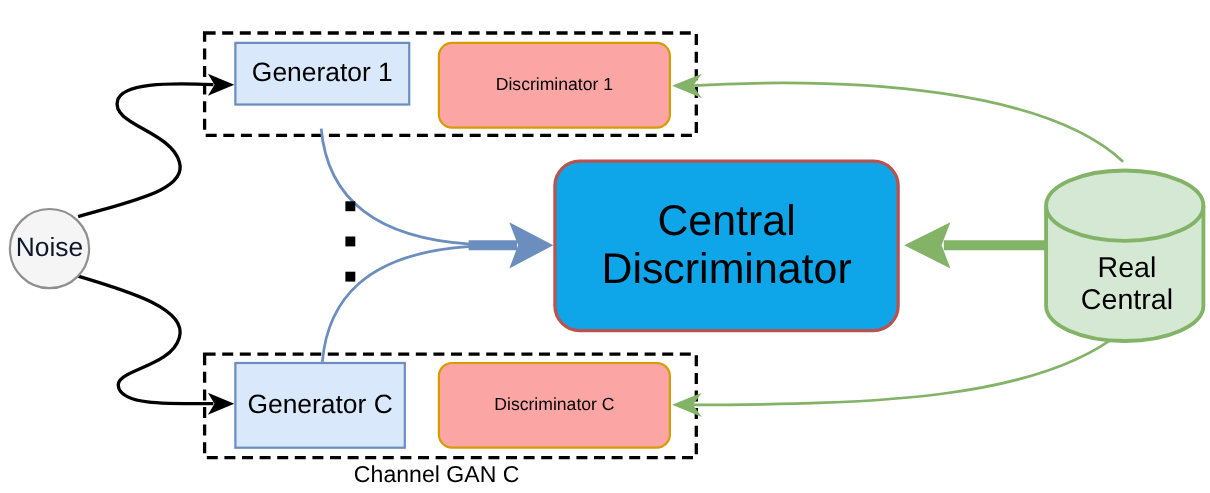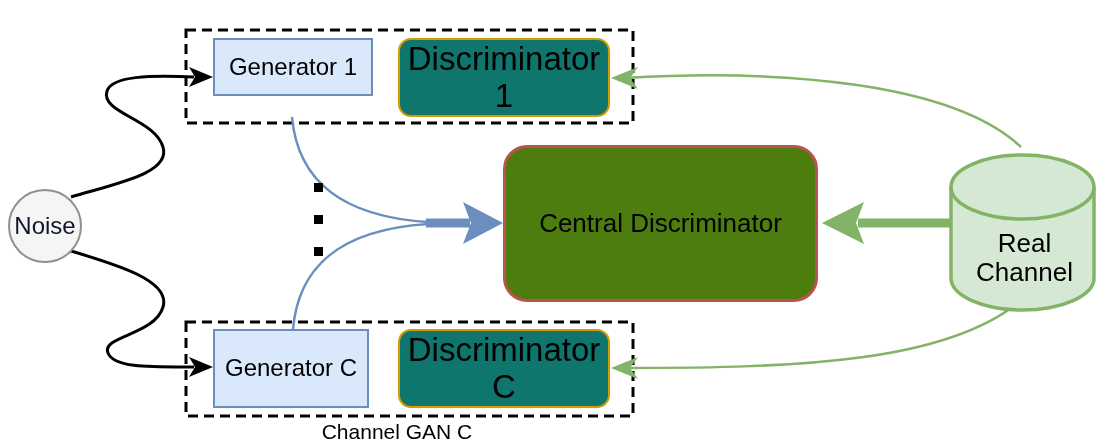--- a/index.html
+++ b/index.html
@@ -6,22 +6,22 @@
   .canvas{
     position:relative;width:1100px;height:448px;background:#ffffff;
     font-family:"Liberation Sans",sans-serif;overflow:hidden;color:#000;
   }
   svg.layer{position:absolute;left:0;top:0;width:1100px;height:448px;}
   .node{
     position:absolute;display:flex;align-items:center;justify-content:center;
     box-sizing:border-box;text-align:center;line-height:1.1;
   }
   .gen{background:#dae8fc;border:2.5px solid #6c8ebf;font-size:24px;}
-  .disc{background:#0f766e;border:2.5px solid #d79b00;border-radius:13px;font-size:33px;}
-  .central{background:#4d7c0f;border:3px solid #b85450;border-radius:24px;font-size:26px;}
+  .disc{background:#fca5a5;border:2.5px solid #d79b00;border-radius:13px;font-size:16px;}
+  .central{background:#0ea5e9;border:3px solid #b85450;border-radius:24px;font-size:39px;}
   .noise{background:#f5f5f5;border:2.5px solid #8f8f8f;border-radius:50%;font-size:24px;color:#0f172a;}
   .gtitle{position:absolute;font-size:21px;text-align:center;white-space:nowrap;}
   .dataset-label{
     position:absolute;font-size:26px;text-align:center;line-height:29px;
   }
 </style>
 </head>
 <body>
 
 <div class="canvas">
@@ -79,16 +79,16 @@
     <span>Discriminator C</span>
   </div>
   <div class="gtitle" style="left:247px;top:420px;width:300px;">Channel GAN C</div>
 
   <div class="node central" style="left:503px;top:145px;width:315px;height:157px;">
     <span>Central Discriminator</span>
   </div>
 
   <div class="dataset-label" style="left:951px;top:229px;width:147px;">
     <div>Real</div>
-    <div>Channel</div>
+    <div>Central</div>
   </div>
 
 </div>
 
 </body></html>

